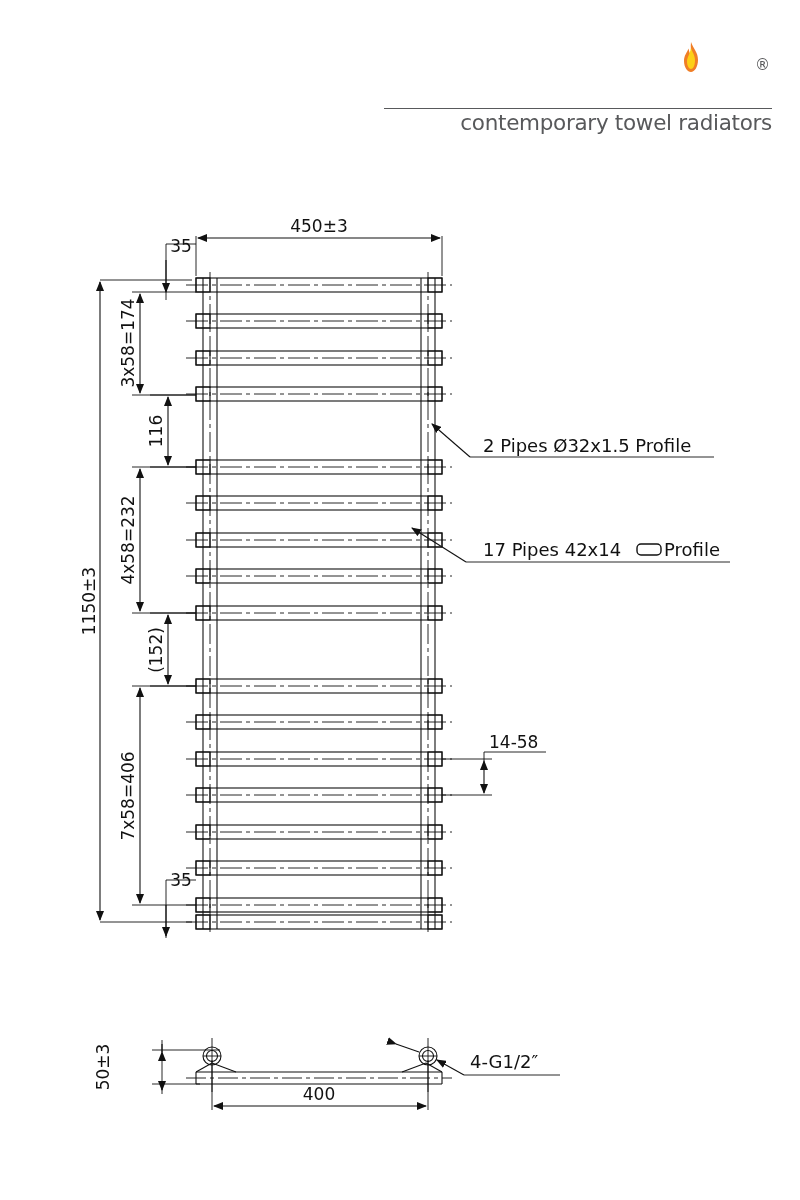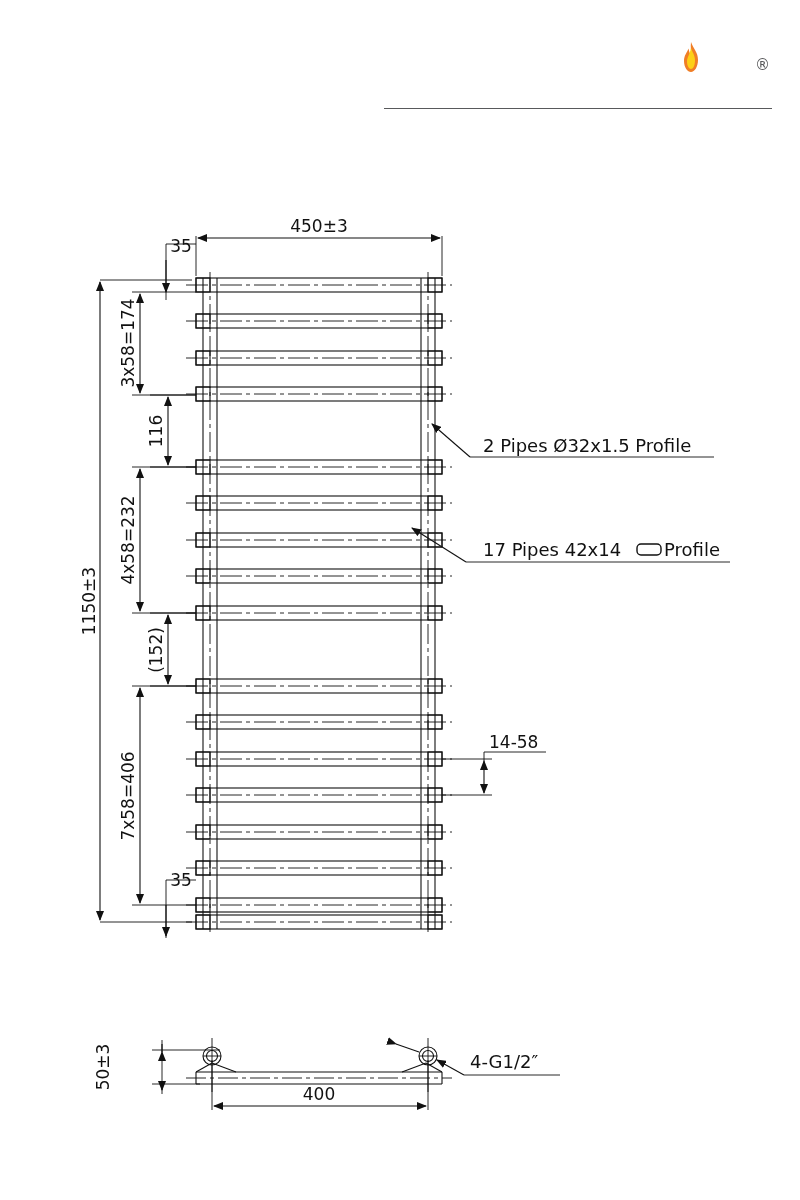--- a/index.html
+++ b/index.html
@@ -100,20 +100,21 @@
 </head>
 <body>
 
 <div id="logo-block">
   <span id="logo-reg">®</span>
   <svg id="logo-flame" viewBox="0 0 22 36">
     <path d="M11 0 C13.5 7 18 10 18 18 C18 25 14.5 30 11 30 C7.5 30 4 25.5 4 19 C4 13 7 11 8.5 6.5 C9.2 10 10 12 11 13.5 C11.6 10 10.2 5 11 0 Z" fill="#f07e26"></path>
     <path d="M11 6 C12.6 11 15 13 15 18.5 C15 23.5 13 27 11 27 C9 27 7 23.8 7 19.5 C7 15.5 9.5 13 11 6 Z" fill="#fdd017"></path>
   </svg>
   <div id="logo-rule"></div>
+  <div id="logo-tagline">contemporary towel radiators</div>
 </div>
 
 <div id="drawing">
 <svg width="800" height="1200" viewBox="0 0 800 1200" xmlns="http://www.w3.org/2000/svg">
   <defs>
     <marker id="ah" markerWidth="10" markerHeight="8" refX="9" refY="4" orient="auto" markerUnits="userSpaceOnUse">
       <path d="M0,0 L10,4 L0,8 Z" fill="#111"></path>
     </marker>
     <marker id="ahr" markerWidth="10" markerHeight="8" refX="1" refY="4" orient="auto" markerUnits="userSpaceOnUse">
       <path d="M10,0 L0,4 L10,8 Z" fill="#111"></path>

